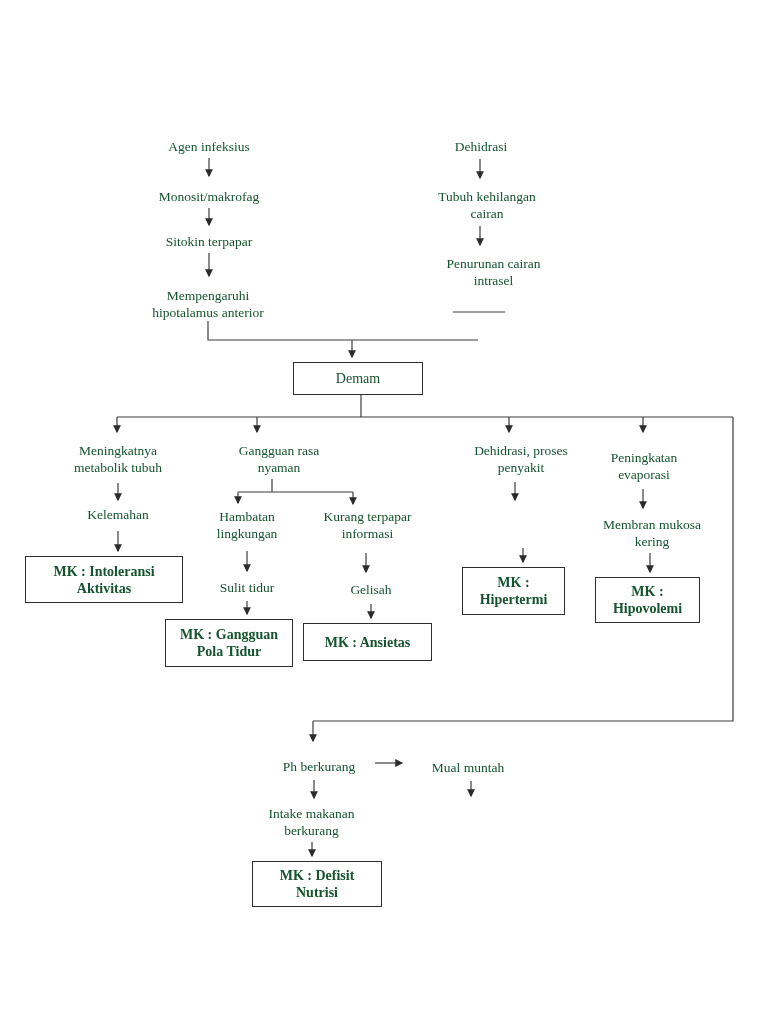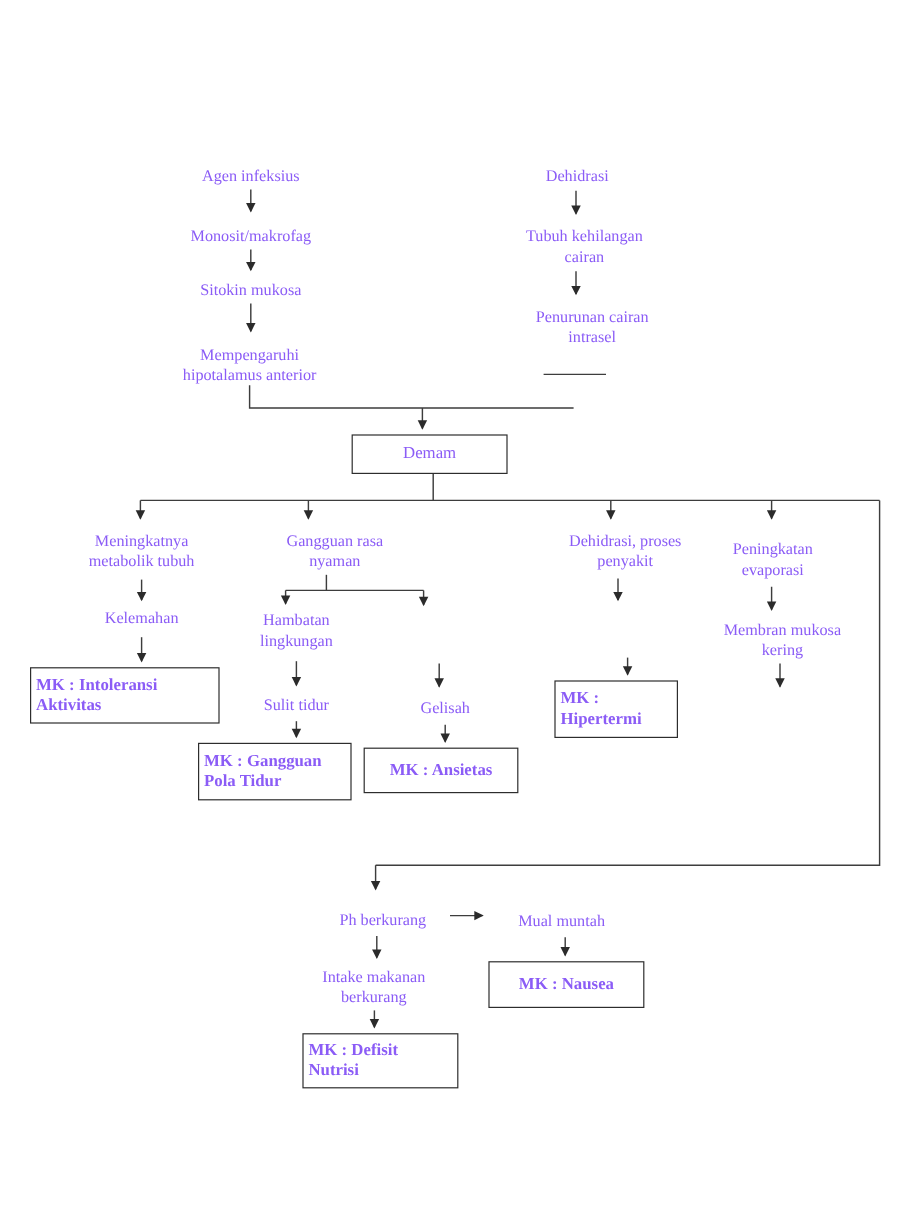--- a/index.html
+++ b/index.html
@@ -2,21 +2,21 @@
 <html><head>
 <meta charset="utf-8">
 <style>
   html, body { margin: 0; padding: 0; background: #ffffff; }
   .page {
     position: relative;
     width: 768px;
     height: 1024px;
     background: #ffffff;
     font-family: "Liberation Serif", "DejaVu Serif", serif;
-    color: #8b5cf6;
+    color: #14532d;
     overflow: hidden;
   }
   .wires {
     position: absolute;
     left: 0; top: 0;
     width: 768px; height: 1024px;
     pointer-events: none;
   }
   .lbl {
     position: absolute;
@@ -25,20 +25,21 @@
     text-align: center;
     white-space: normal;
   }
   .box {
     position: absolute;
     border: 1.5px solid #2d2d2d;
     background: #ffffff;
     display: flex;
     align-items: center;
     justify-content: center;
+    text-align: center;
     font-size: 14px;
     line-height: 17px;
     padding: 1px 4px;
     box-sizing: border-box;
   }
   .box.bold { font-weight: bold; }
 </style>
 </head>
 <body>
 
@@ -93,46 +94,47 @@
 
       <line x1="375" y1="763" x2="402" y2="763" marker-end="url(#ah)"></line>
       <line x1="471" y1="781" x2="471" y2="796" marker-end="url(#ah)"></line>
       <line x1="314" y1="780" x2="314" y2="798" marker-end="url(#ah)"></line>
       <line x1="312" y1="842" x2="312" y2="856" marker-end="url(#ah)"></line>
     </g>
   </svg>
 
   <div class="lbl" style="left:149px; top:139px; width:120px;">Agen infeksius</div>
   <div class="lbl" style="left:139px; top:189px; width:140px;">Monosit/makrofag</div>
-  <div class="lbl" style="left:144px; top:234px; width:130px;">Sitokin mukosa</div>
+  <div class="lbl" style="left:144px; top:234px; width:130px;">Sitokin terpapar</div>
   <div class="lbl" style="left:134px; top:288px; width:148px;">Mempengaruhi hipotalamus anterior</div>
 
   <div class="lbl" style="left:431px; top:139px; width:100px;">Dehidrasi</div>
   <div class="lbl" style="left:422px; top:189px; width:130px;">Tubuh kehilangan cairan</div>
   <div class="lbl" style="left:426px; top:256px; width:135px;">Penurunan cairan intrasel</div>
 
   <div class="box" style="left:293px; top:362px; width:130px; height:33px;">Demam</div>
 
   <div class="lbl" style="left:57px; top:443px; width:122px;">Meningkatnya metabolik tubuh</div>
   <div class="lbl" style="left:68px; top:507px; width:100px;">Kelemahan</div>
   <div class="box bold" style="left:25px; top:556px; width:158px; height:47px;">MK : Intoleransi Aktivitas</div>
 
   <div class="lbl" style="left:223px; top:443px; width:112px;">Gangguan rasa nyaman</div>
   <div class="lbl" style="left:201px; top:509px; width:92px;">Hambatan lingkungan</div>
   <div class="lbl" style="left:202px; top:580px; width:90px;">Sulit tidur</div>
   <div class="box bold" style="left:165px; top:619px; width:128px; height:48px;">MK : Gangguan Pola Tidur</div>
 
+  <div class="lbl" style="left:310px; top:509px; width:115px;">Kurang terpapar informasi</div>
   <div class="lbl" style="left:326px; top:582px; width:90px;">Gelisah</div>
   <div class="box bold" style="left:303px; top:623px; width:129px; height:38px;">MK : Ansietas</div>
 
   <div class="lbl" style="left:465px; top:443px; width:112px;text-align:center;">Dehidrasi, proses penyakit</div>
   <div class="box bold" style="left:462px; top:567px; width:103px; height:48px;">MK : Hipertermi</div>
 
   <div class="lbl" style="left:594px; top:450px; width:100px;">Peningkatan evaporasi</div>
   <div class="lbl" style="left:596px; top:517px; width:112px;">Membran mukosa kering</div>
+  <div class="box bold" style="left:595px; top:577px; width:105px; height:46px;">MK : Hipovolemi</div>
 
   <div class="lbl" style="left:264px; top:759px; width:110px;">Ph berkurang</div>
   <div class="lbl" style="left:413px; top:760px; width:110px;">Mual muntah</div>
-  <div class="box bold" style="left:407px; top:801px; width:130px; height:39px;">MK : Nausea</div>
   <div class="lbl" style="left:249px; top:806px; width:125px;">Intake makanan berkurang</div>
   <div class="box bold" style="left:252px; top:861px; width:130px; height:46px;">MK : Defisit Nutrisi</div>
 
 </div>
 
 </body></html>

